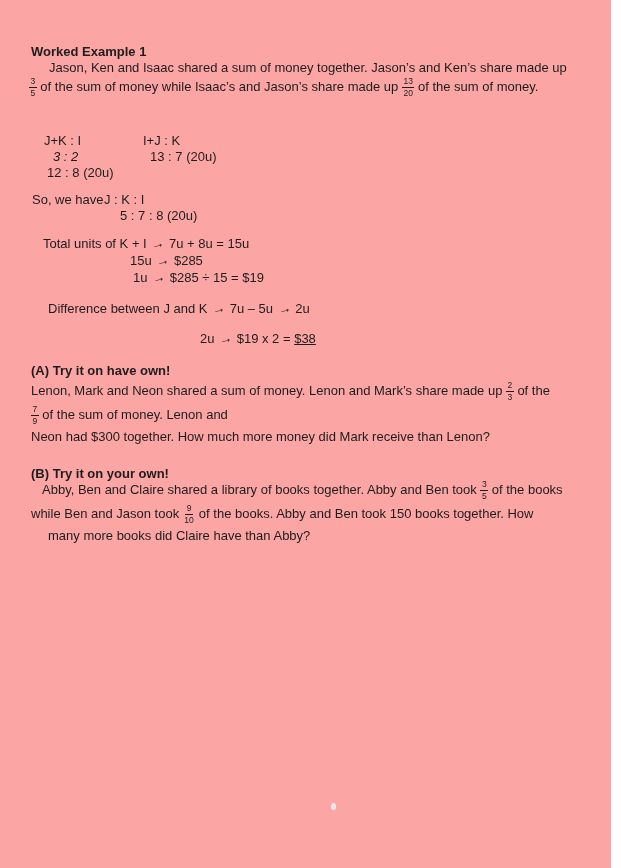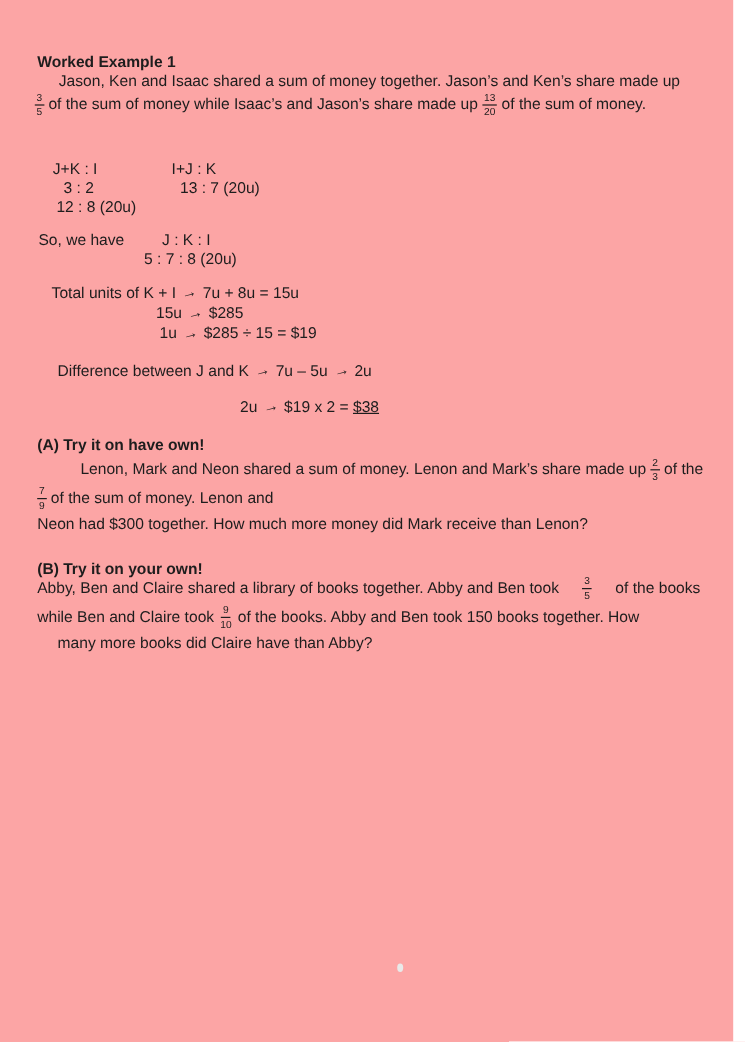--- a/index.html
+++ b/index.html
@@ -31,51 +31,51 @@
 <div class="page">
 
   <div class="abs bold" style="left:31px;top:44px;">Worked Example 1</div>
 
   <div class="abs" style="left:31px;top:60px;margin-left:18px;">Jason, Ken and Isaac shared a sum of money together. Jason’s and Ken’s share made up</div>
 
   <div class="fl" style="left:29px;top:76px;height:22px;"><span class="frac"><span class="fn">3</span><span class="fd">5</span></span><span> of the sum of money while Isaac’s and Jason’s share made up </span><span class="frac"><span class="fn">13</span><span class="fd">20</span></span><span> of the sum of money.</span></div>
 
 
   <div class="abs" style="left:44px;top:133px;">J+K : I</div>
-  <div class="abs" style="left:53px;top:149px;">3 : 2</div>
+  <div class="abs" style="left:53px;top:149px;font-style:italic;">3 : 2</div>
   <div class="abs" style="left:47px;top:165px;">12 : 8 (20u)</div>
 
   <div class="abs" style="left:143px;top:133px;">I+J : K</div>
   <div class="abs" style="left:150px;top:149px;">13 : 7 (20u)</div>
 
   <div class="abs" style="left:32px;top:192px;">So, we have</div>
-  <div class="abs" style="left:135px;top:192px;">J : K : I</div>
+  <div class="abs" style="left:104px;top:192px;">J : K : I</div>
   <div class="abs" style="left:120px;top:208px;">5 : 7 : 8 (20u)</div>
 
   <div class="abs" style="left:43px;top:236px;"><span>Total units of K + I </span><span class="arrow">→</span><span> 7u + 8u = 15u</span></div>
 
   <div class="abs" style="left:130px;top:253px;"><span>15u </span><span class="arrow">→</span><span> $285</span></div>
 
   <div class="abs" style="left:133px;top:270px;"><span>1u </span><span class="arrow">→</span><span> $285 ÷ 15 = $19</span></div>
 
   <div class="abs" style="left:48px;top:301px;"><span>Difference between J and K </span><span class="arrow">→</span><span> 7u – 5u </span><span class="arrow">→</span><span> 2u</span></div>
 
   <div class="abs" style="left:200px;top:331px;"><span>2u </span><span class="arrow">→</span><span> $19 x 2 = </span><span class="u">$38</span></div>
 
   <div class="abs bold" style="left:31px;top:363px;">(A) Try it on have own!</div>
 
-  <div class="fl" style="left:31px;top:380px;height:22px;margin-left:36px;"><span>Lenon, Mark and Neon shared a sum of money. Lenon and Mark’s share made up </span><span class="frac"><span class="fn">2</span><span class="fd">3</span></span><span> of the</span></div>
+  <div class="fl" style="left:31px;top:380px;height:22px;"><span>Lenon, Mark and Neon shared a sum of money. Lenon and Mark’s share made up </span><span class="frac"><span class="fn">2</span><span class="fd">3</span></span><span> of the</span></div>
 
   <div class="fl" style="left:31px;top:404px;height:22px;"><span class="frac"><span class="fn">7</span><span class="fd">9</span></span><span> of the sum of money. Lenon and</span></div>
 
   <div class="abs" style="left:31px;top:429px;">Neon had $300 together. How much more money did Mark receive than Lenon?</div>
 
   <div class="abs bold" style="left:31px;top:466px;">(B) Try it on your own!</div>
 
-  <div class="fl" style="left:31px;top:479px;height:22px;gap:16px;"><span>Abby, Ben and Claire shared a library of books together. Abby and Ben took </span><span class="frac"><span class="fn">3</span><span class="fd">5</span></span><span> of the books</span></div>
+  <div class="fl" style="left:42px;top:479px;height:22px;"><span>Abby, Ben and Claire shared a library of books together. Abby and Ben took </span><span class="frac"><span class="fn">3</span><span class="fd">5</span></span><span> of the books</span></div>
 
-  <div class="fl" style="left:31px;top:503px;height:22px;"><span>while Ben and Claire took </span><span class="frac"><span class="fn">9</span><span class="fd">10</span></span><span> of the books. Abby and Ben took 150 books together. How</span></div>
+  <div class="fl" style="left:31px;top:503px;height:22px;"><span>while Ben and Jason took </span><span class="frac"><span class="fn">9</span><span class="fd">10</span></span><span> of the books. Abby and Ben took 150 books together. How</span></div>
 
   <div class="abs" style="left:48px;top:528px;">many more books did Claire have than Abby?</div>
 
   <div class="speck"></div>
 
 </div>
 
 </body></html>

